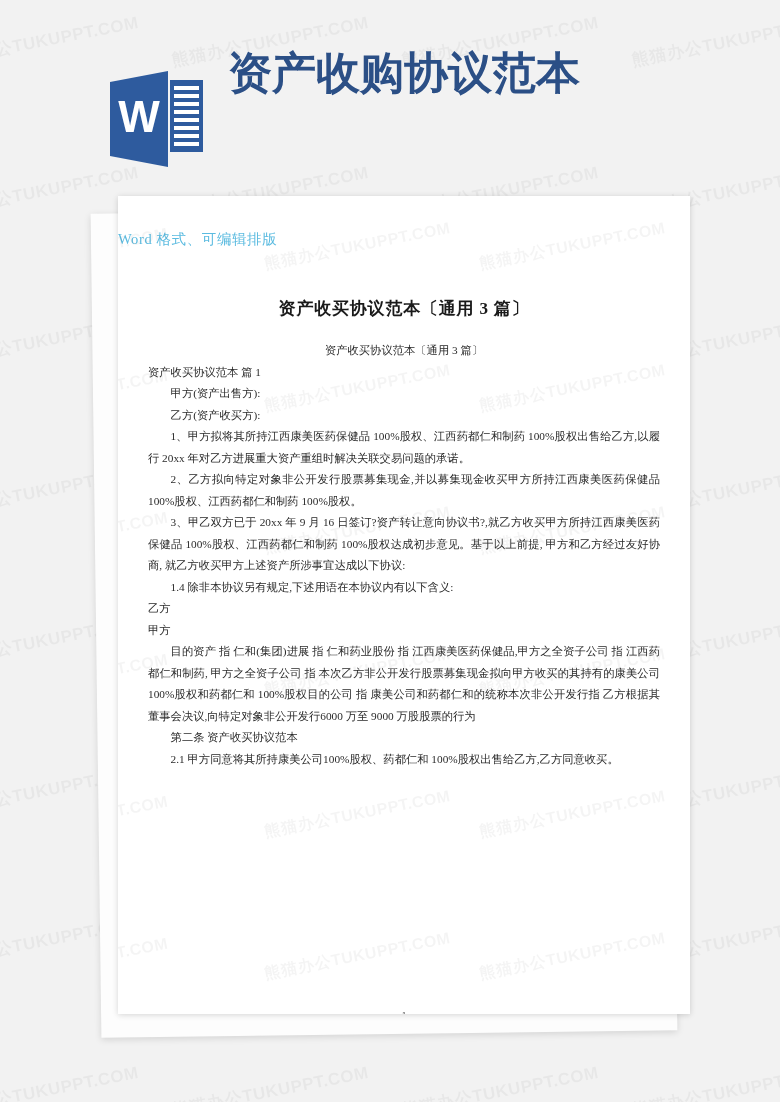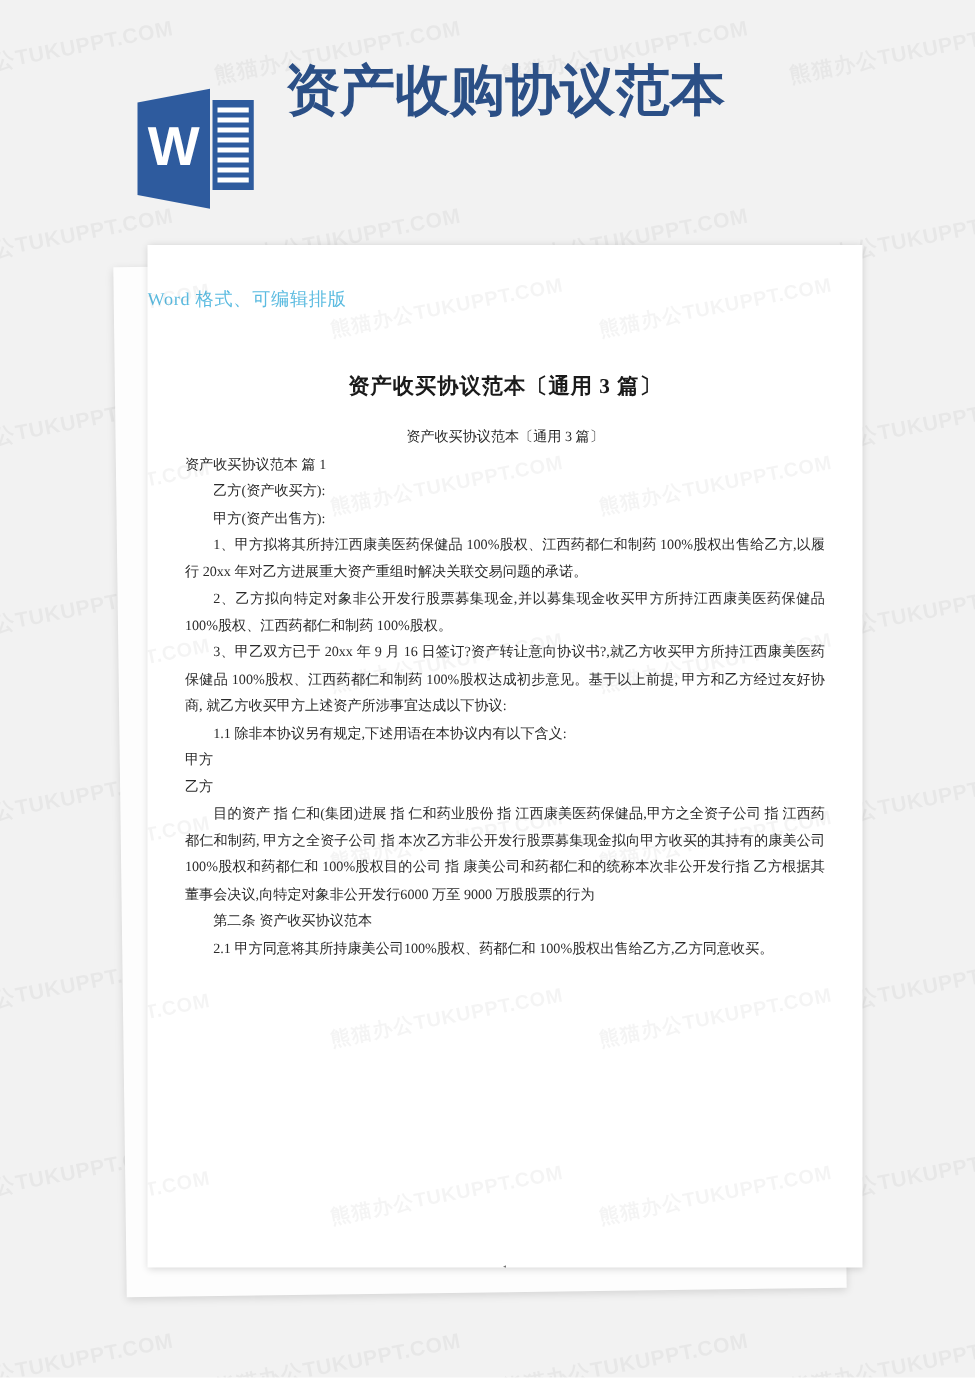--- a/index.html
+++ b/index.html
@@ -248,28 +248,28 @@
       </div>
 
     <div class="page-inner">
       <div class="subtitle">Word 格式、可编辑排版</div>
 
       <div class="page-heading">资产收买协议范本〔通用 3 篇〕</div>
 
       <div class="body-text" id="body-text">
           <p class="p-center">资产收买协议范本〔通用 3 篇〕</p>
           <p class="p-none">资产收买协议范本 篇 1</p>
+          <p class="p-indent">甲方(资产出售方):</p>
           <p class="p-indent">乙方(资产收买方):</p>
-          <p class="p-indent">甲方(资产出售方):</p>
           <p class="p-indent">1、甲方拟将其所持江西康美医药保健品 100%股权、江西药都仁和制药 100%股权出售给乙方,以履行 20xx 年对乙方进展重大资产重组时解决关联交易问题的承诺。</p>
           <p class="p-indent">2、乙方拟向特定对象非公开发行股票募集现金,并以募集现金收买甲方所持江西康美医药保健品 100%股权、江西药都仁和制药 100%股权。</p>
           <p class="p-indent">3、甲乙双方已于 20xx 年 9 月 16 日签订?资产转让意向协议书?,就乙方收买甲方所持江西康美医药保健品 100%股权、江西药都仁和制药 100%股权达成初步意见。基于以上前提, 甲方和乙方经过友好协商, 就乙方收买甲方上述资产所涉事宜达成以下协议:</p>
-          <p class="p-indent">1.1 除非本协议另有规定,下述用语在本协议内有以下含义:</p>
+          <p class="p-indent">1.4 除非本协议另有规定,下述用语在本协议内有以下含义:</p>
+          <p class="p-none">乙方</p>
           <p class="p-none">甲方</p>
-          <p class="p-none">乙方</p>
           <p class="p-indent">目的资产 指 仁和(集团)进展 指 仁和药业股份 指 江西康美医药保健品,甲方之全资子公司 指 江西药都仁和制药, 甲方之全资子公司 指 本次乙方非公开发行股票募集现金拟向甲方收买的其持有的康美公司100%股权和药都仁和 100%股权目的公司 指 康美公司和药都仁和的统称本次非公开发行指 乙方根据其董事会决议,向特定对象非公开发行6000 万至 9000 万股股票的行为</p>
           <p class="p-indent">第二条 资产收买协议范本</p>
           <p class="p-indent">2.1 甲方同意将其所持康美公司100%股权、药都仁和 100%股权出售给乙方,乙方同意收买。</p>
         </div>
 
       <div class="page-number">1</div>
     </div>
 
   </div>
 

